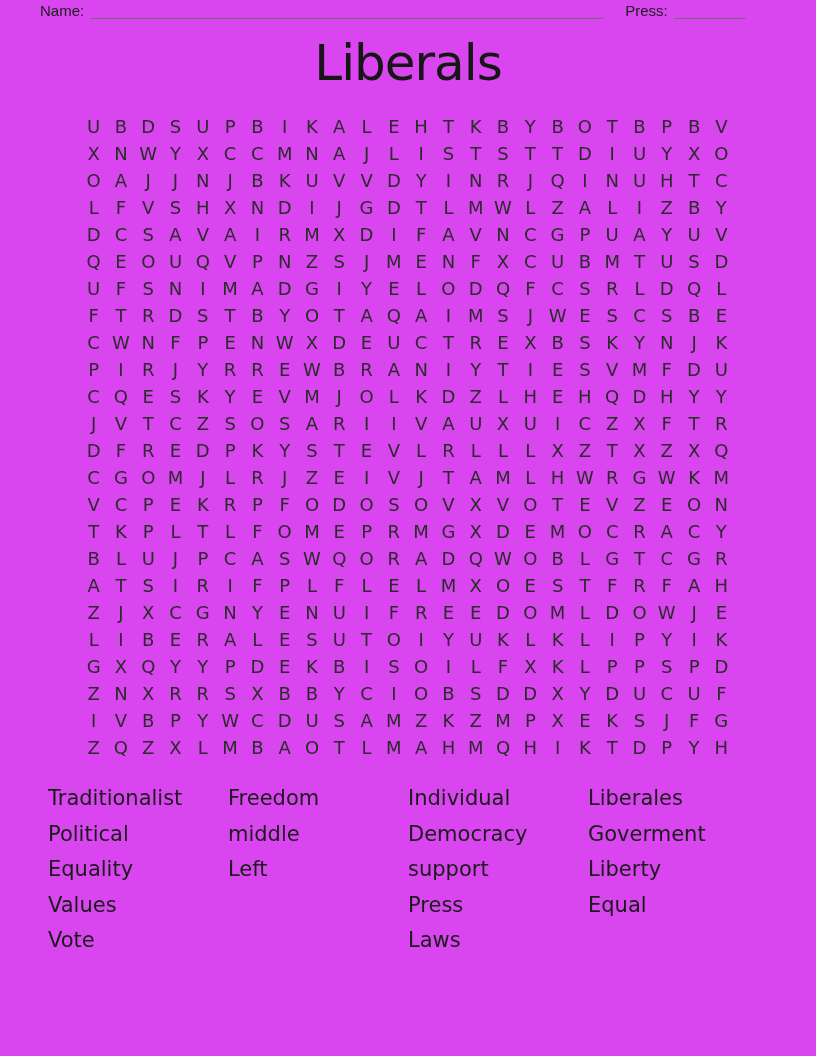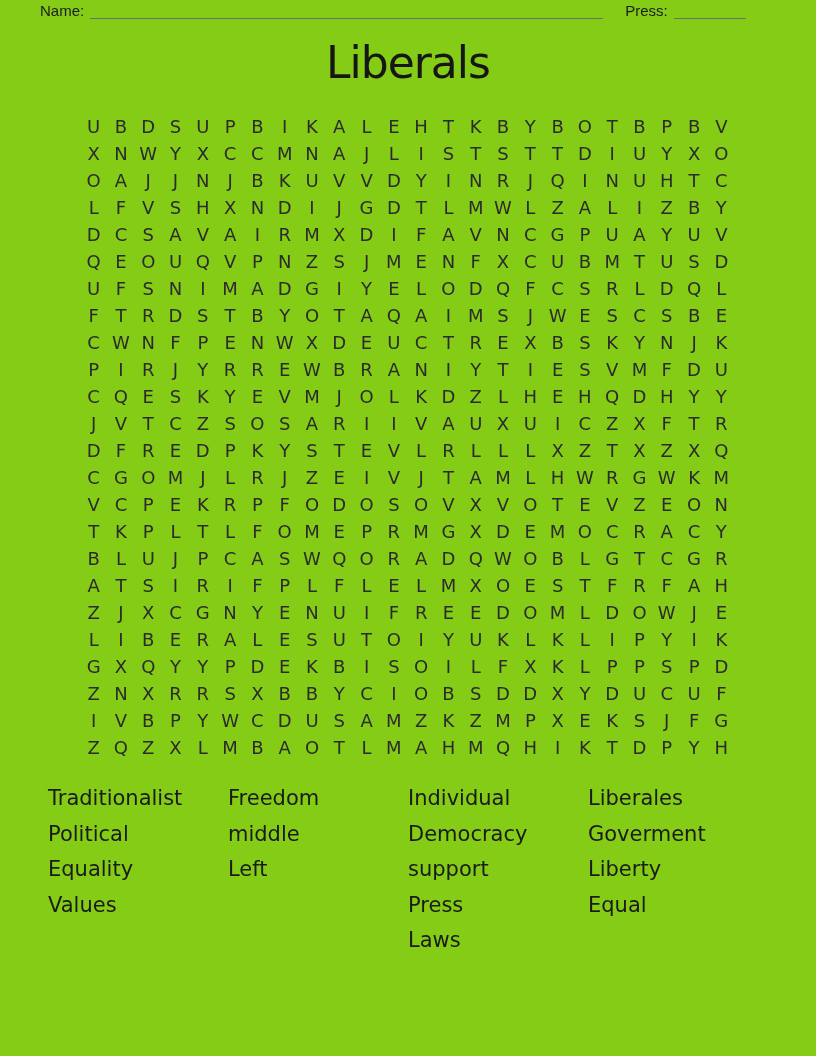--- a/index.html
+++ b/index.html
@@ -4,21 +4,21 @@
 <style>
   * { margin: 0; padding: 0; box-sizing: border-box; }
   html, body {
     width: 816px; height: 1056px;
     background: #ffffff;
     font-family: "Liberation Sans", sans-serif;
     color: #1f1f1f;
     overflow: hidden;
     position: relative;
   }
-  .page { position: relative; width: 816px; height: 1056px; background: #84cc16; }
+  .page { position: relative; width: 816px; height: 1056px; background: #d946ef; }
 
   
   .header-row {
     position: absolute;
     top: 2px; left: 40px; right: 36px;
     display: flex; align-items: flex-end;
     font-size: 15px; line-height: 17px;
     color: #1c1c1c;
   }
   .fill-line {
@@ -29,21 +29,21 @@
   .fill-line.name { flex: 0 0 513px; }
   .fill-line.date { flex: 0 0 72px; }
   .date-label { margin-left: 22px; }
 
   
   .title {
     position: absolute;
     top: 34px; left: 0; width: 816px;
     text-align: center;
     font-family: "DejaVu Sans", sans-serif;
-    font-size: 44px; line-height: 58px;
+    font-size: 50px; line-height: 58px;
     font-weight: 500;
     letter-spacing: -1px;
     color: #161616;
   }
 
   
   .grid {
     position: absolute;
     top: 113px; left: 80px;
     width: 655px; height: 648px;
@@ -663,20 +663,21 @@
       <span class="cell">Y</span>
       <span class="cell">H</span>
     </div>
 
   <div class="word-list">
       <div class="word-col">
         <div class="word">Traditionalist</div>
         <div class="word">Political</div>
         <div class="word">Equality</div>
         <div class="word">Values</div>
+        <div class="word">Vote</div>
       </div>
       <div class="word-col">
         <div class="word">Freedom</div>
         <div class="word">middle</div>
         <div class="word">Left</div>
       </div>
       <div class="word-col">
         <div class="word">Individual</div>
         <div class="word">Democracy</div>
         <div class="word">support</div>

